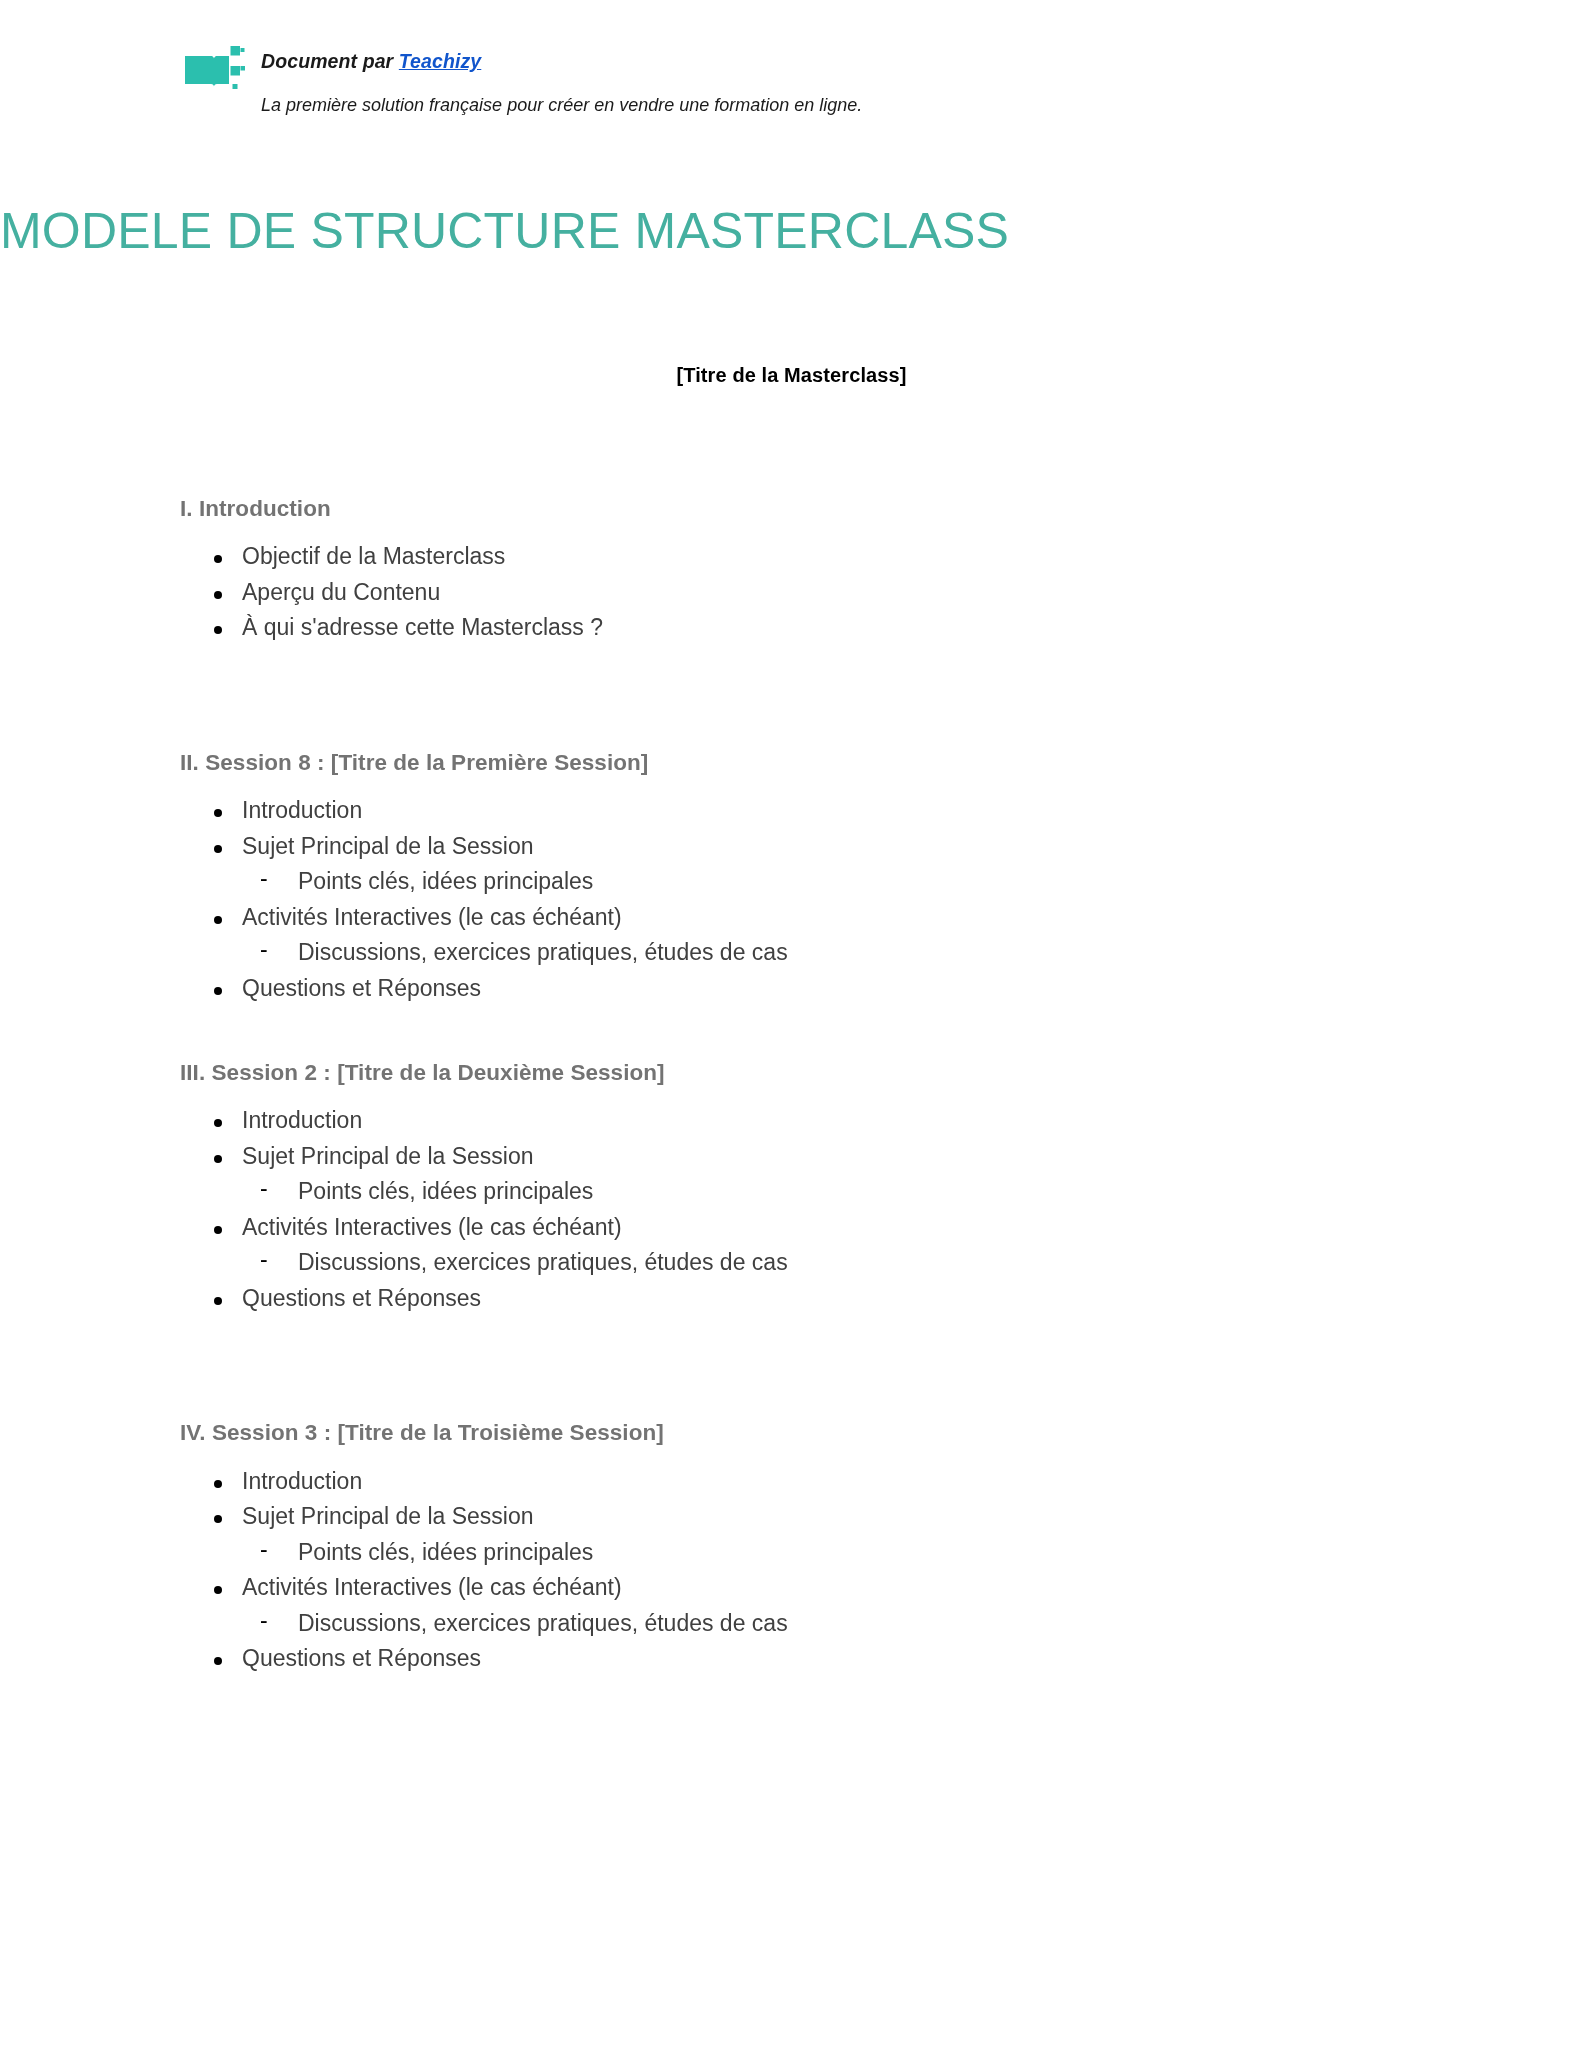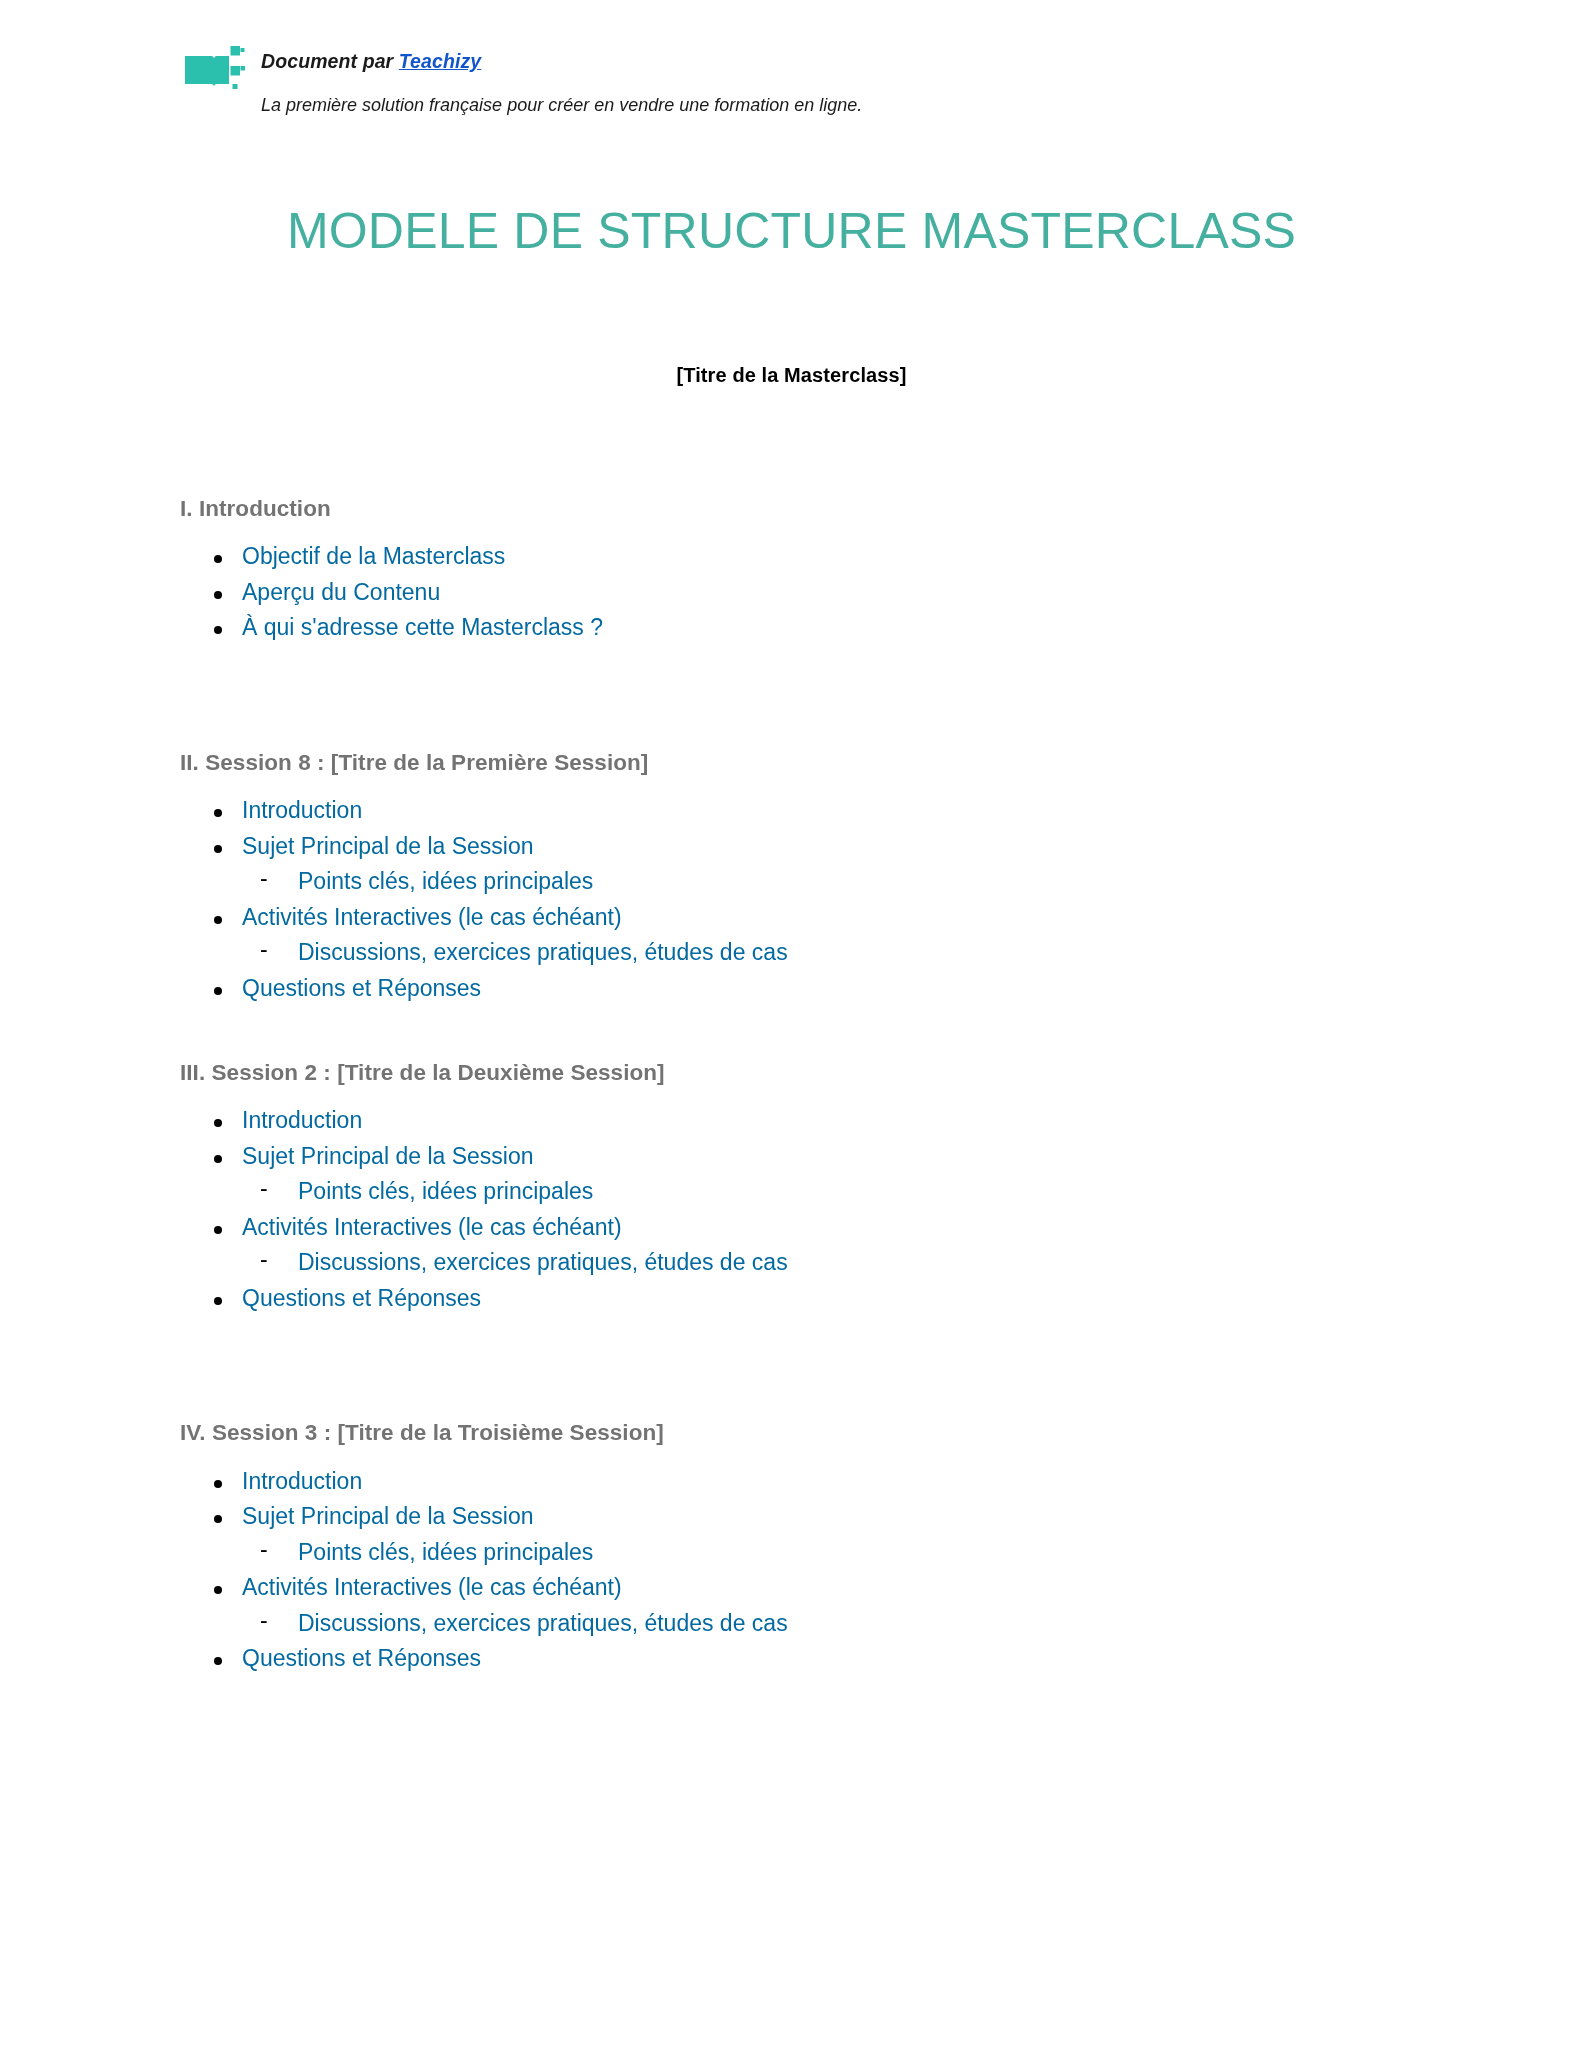--- a/index.html
+++ b/index.html
@@ -75,21 +75,20 @@
     white-space: nowrap;
     margin-top: 16px;
   }
 
   
   .doc-title {
     position: absolute;
     top: 203px;
     left: 0;
     width: 1583px;
-    text-align: center;
     font-size: 50px;
     font-weight: normal;
     color: #45b0a0;
     letter-spacing: 0.2px;
     line-height: 1.15;
   }
 
   .masterclass-title {
     position: absolute;
     top: 364px;
@@ -124,21 +123,21 @@
 
   ul.bullets {
     list-style: none;
     margin: 0;
     padding: 0;
   }
   ul.bullets > li {
     position: relative;
     font-size: 23px;
     font-weight: normal;
-    color: #0369a1;
+    color: #404040;
     line-height: 1.0;
     padding-left: 60px;
     margin: 0;
   }
   ul.bullets > li.lvl1 {
     padding-left: 62px;
     margin-bottom: 12.5px;
   }
   ul.bullets > li.lvl1::before {
     content: "";

